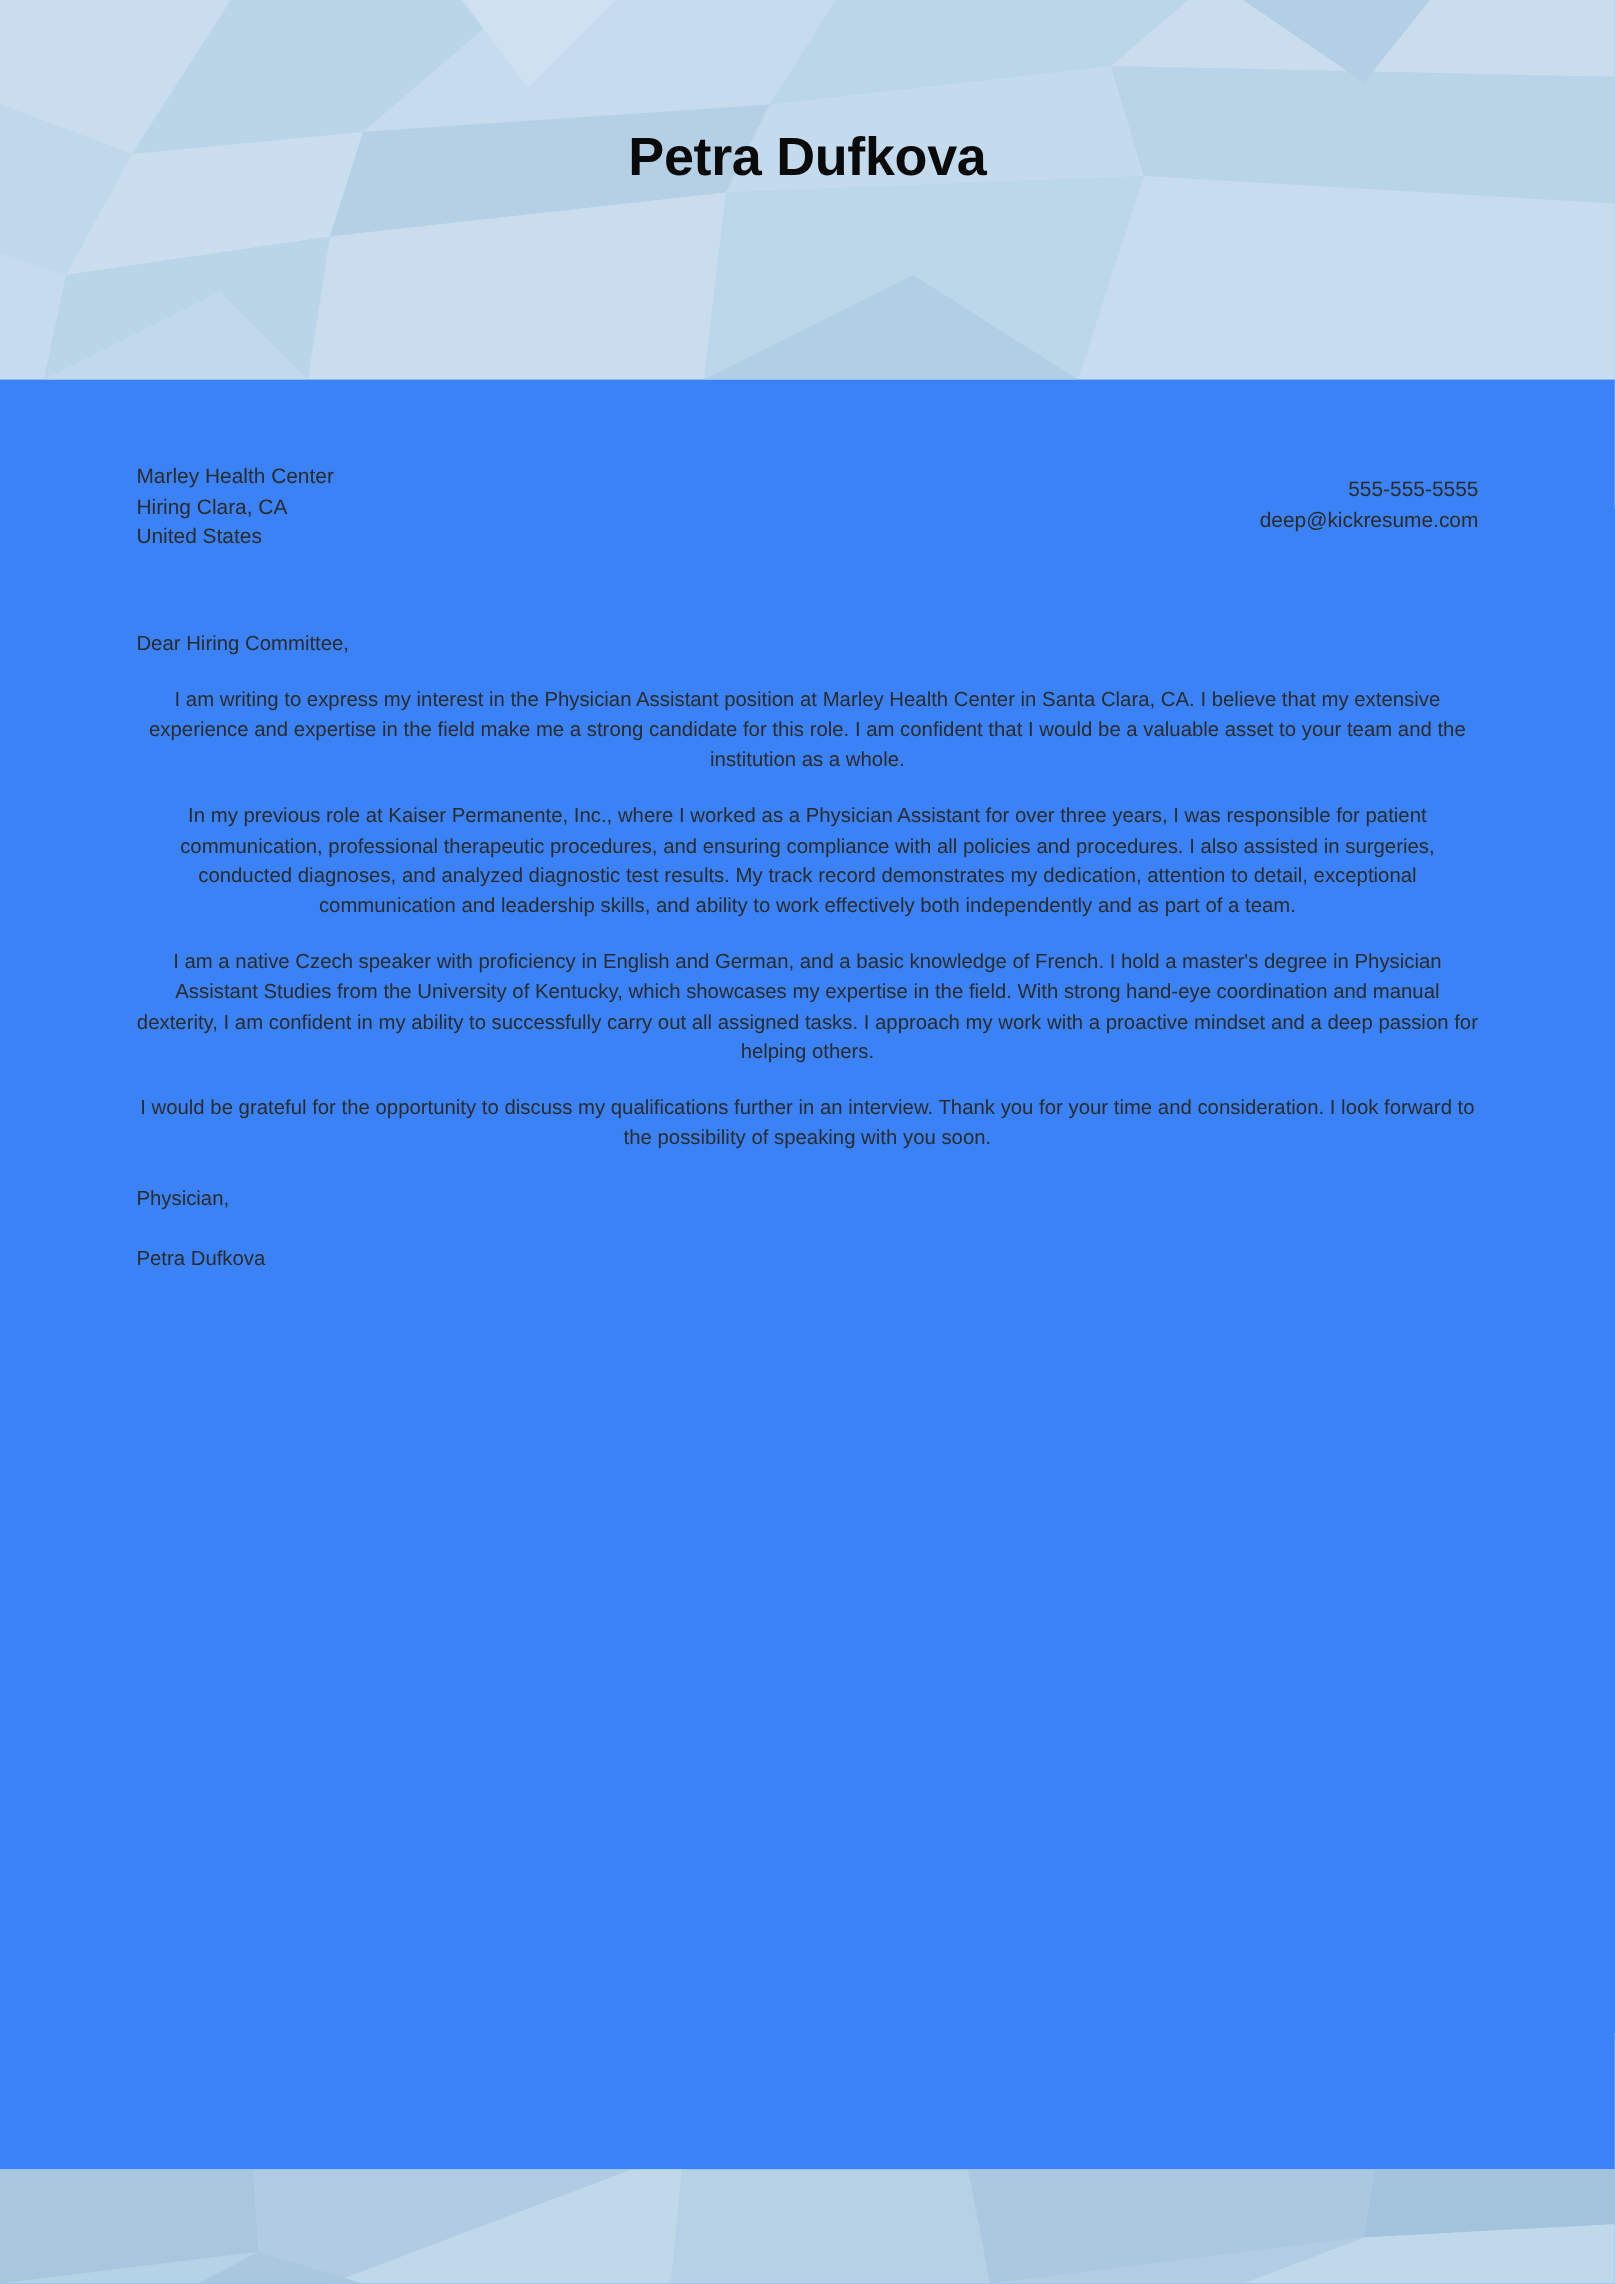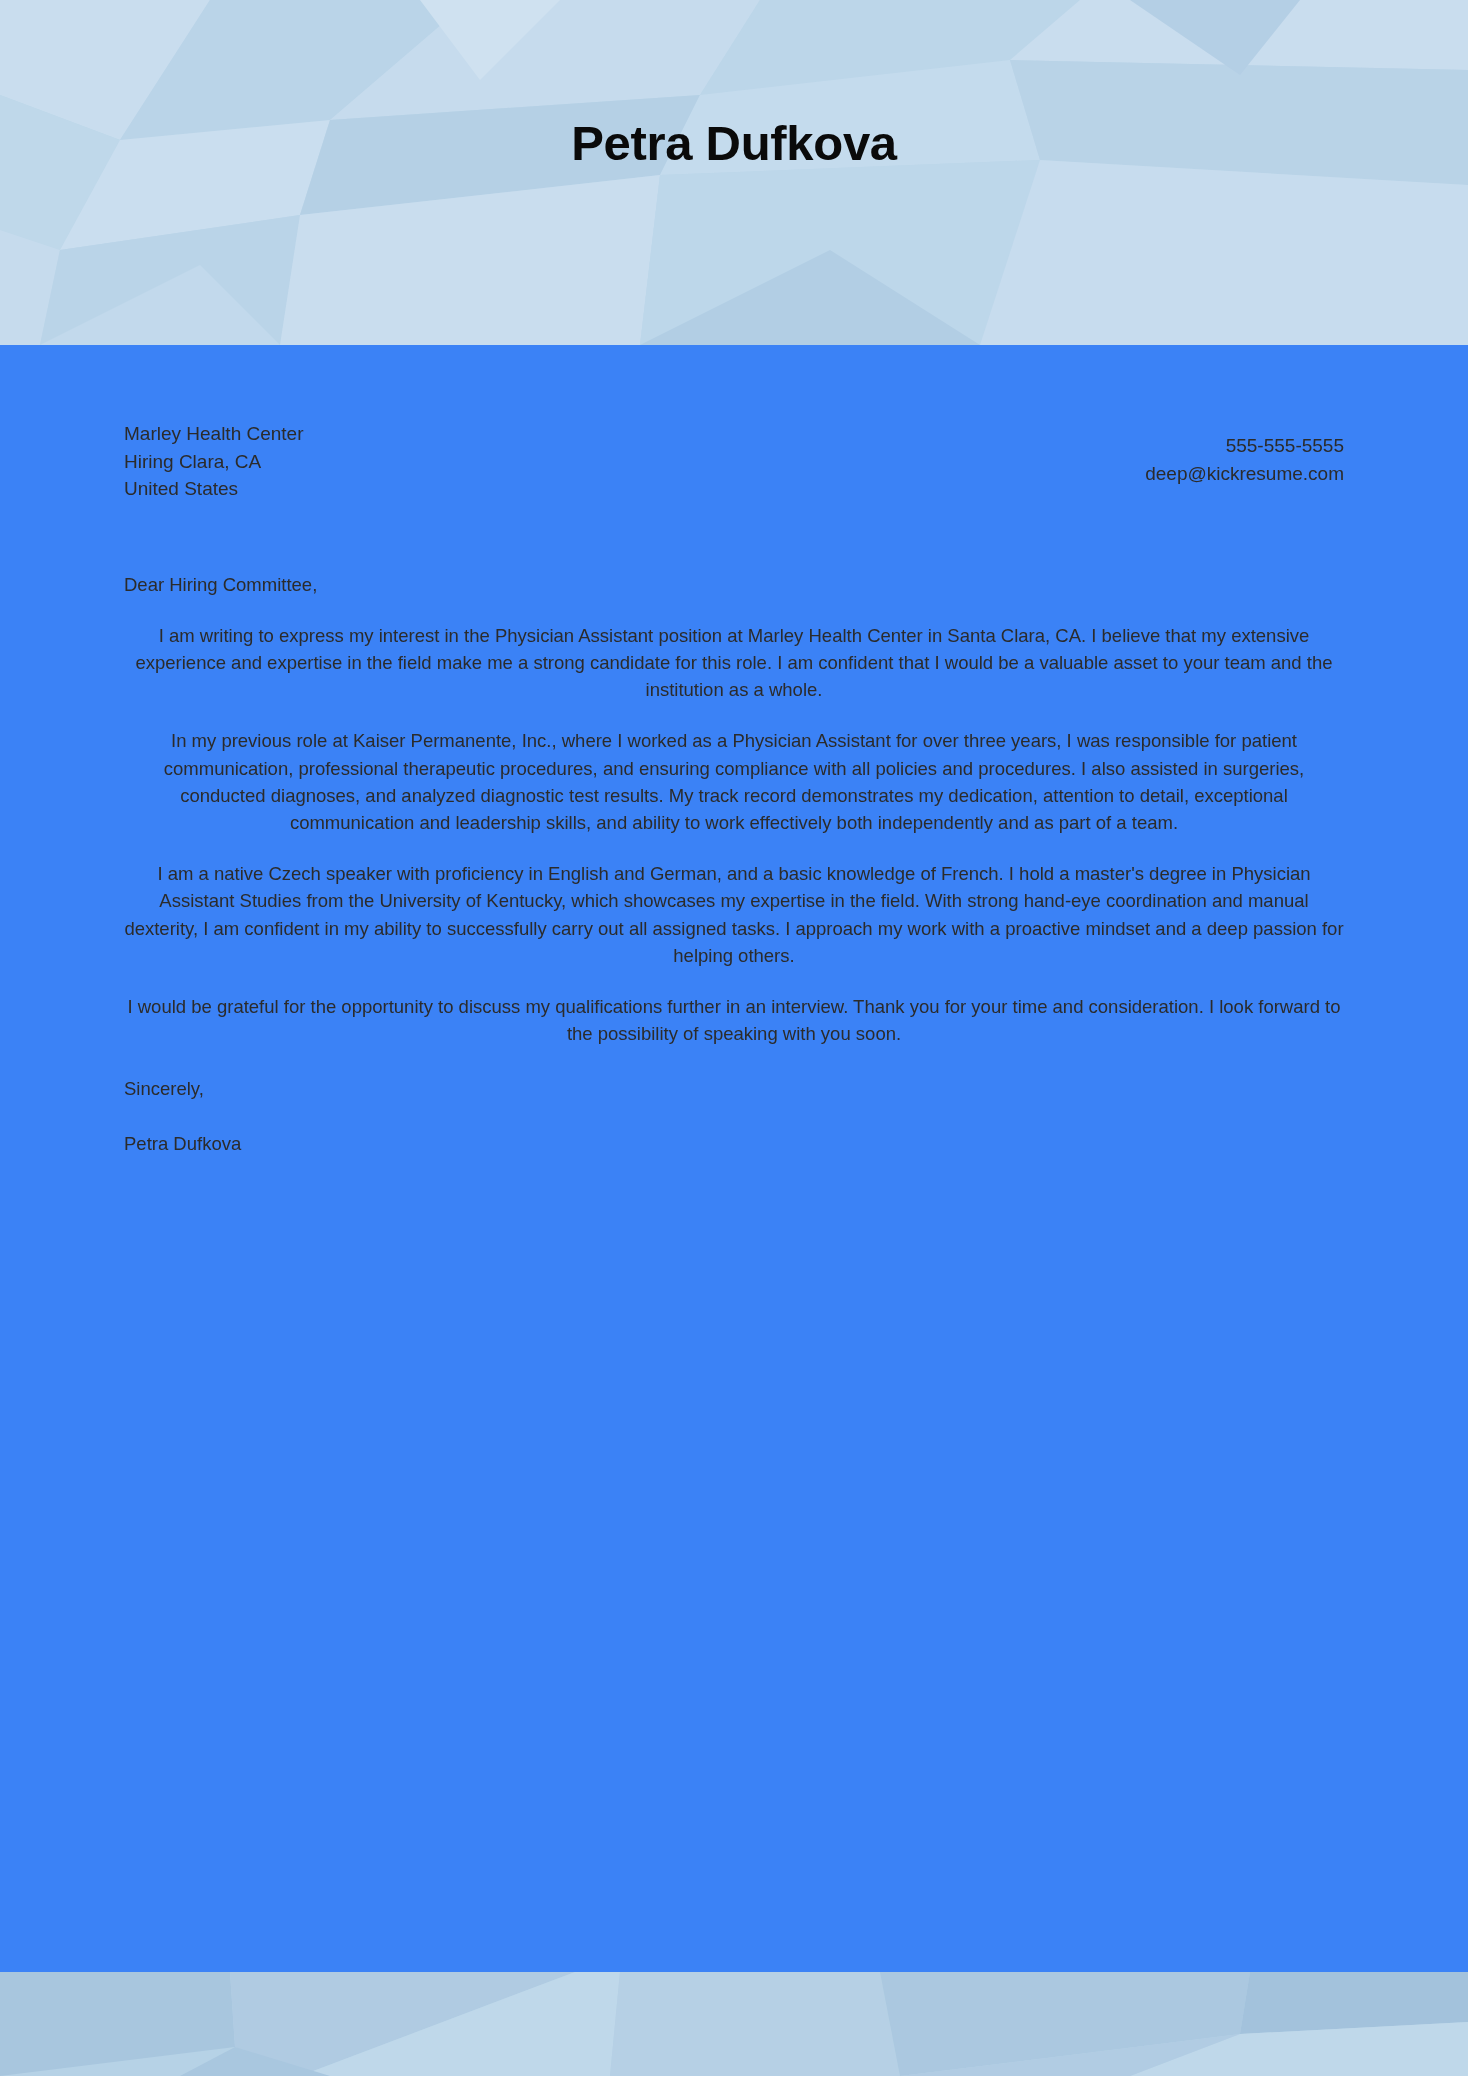--- a/index.html
+++ b/index.html
@@ -168,21 +168,21 @@
         <span class="addr-line">deep@kickresume.com</span>
       </div>
     </div>
 
     <div class="letter">
       <div class="salutation">Dear Hiring Committee,</div>
       <p class="para">I am writing to express my interest in the Physician Assistant position at Marley Health Center in Santa Clara, CA. I believe that my extensive experience and expertise in the field make me a strong candidate for this role. I am confident that I would be a valuable asset to your team and the institution as a whole.</p>
       <p class="para">In my previous role at Kaiser Permanente, Inc., where I worked as a Physician Assistant for over three years, I was responsible for patient communication, professional therapeutic procedures, and ensuring compliance with all policies and procedures. I also assisted in surgeries, conducted diagnoses, and analyzed diagnostic test results. My track record demonstrates my dedication, attention to detail, exceptional communication and leadership skills, and ability to work effectively both independently and as part of a team.</p>
       <p class="para">I am a native Czech speaker with proficiency in English and German, and a basic knowledge of French. I hold a master's degree in Physician Assistant Studies from the University of Kentucky, which showcases my expertise in the field. With strong hand-eye coordination and manual dexterity, I am confident in my ability to successfully carry out all assigned tasks. I approach my work with a proactive mindset and a deep passion for helping others.</p>
       <p class="para">I would be grateful for the opportunity to discuss my qualifications further in an interview. Thank you for your time and consideration. I look forward to the possibility of speaking with you soon.</p>
-      <div class="closing">Sincerely,</div>
+      <div class="closing">Physician,</div>
       <div class="signature">Petra Dufkova</div>
     </div>
 
   </div>
 
   <div class="band band-footer">
     <svg viewBox="0 0 1468 104" preserveAspectRatio="none">
       <polygon points="0,0 230,0 235,75 0,104" fill="#a8c6de"></polygon>
       <polygon points="230,0 575,0 300,104 235,75" fill="#b0cbe2"></polygon>
       <polygon points="575,0 620,0 610,104 300,104" fill="#bfd8ea"></polygon>

